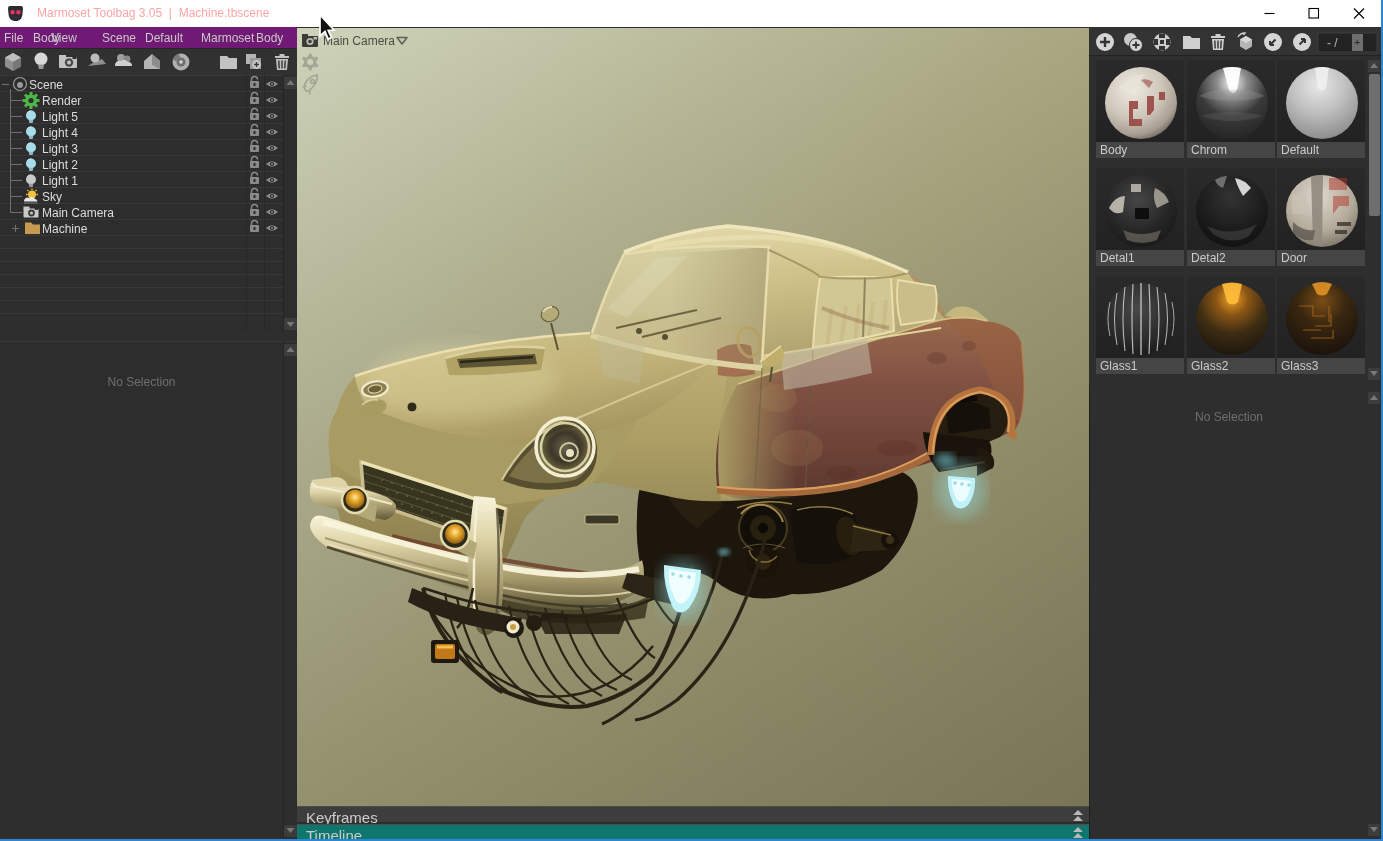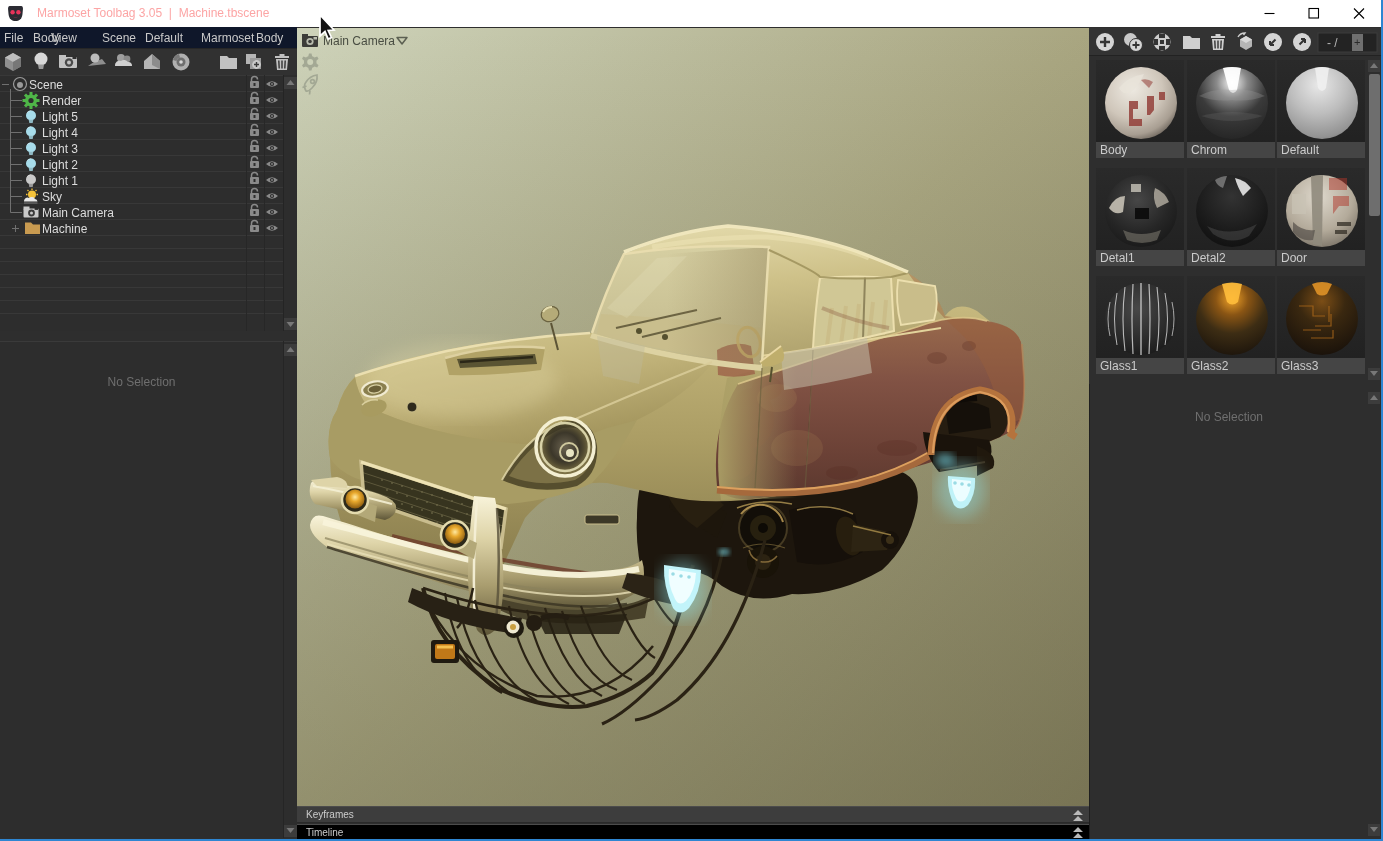--- a/index.html
+++ b/index.html
@@ -4,36 +4,36 @@
 <style>
   * { margin:0; padding:0; box-sizing:border-box; }
   html,body { width:1383px; height:841px; overflow:hidden; background:#2e2e2e;
     font-family:"Liberation Sans", sans-serif; }
   .abs { position:absolute; }
   #root { position:relative; width:1383px; height:841px; background:#2e2e2e; }
   
   #titlebar { left:0; top:0; width:1383px; height:27px; background:#ffffff; }
   #title-text { left:29px; top:6px; font-size:12px; color:#fca5a5;margin-left:8px; }
   
-  #menubar { left:0; top:27px; width:297px; height:21px; background:#0f172a; color:#c9c9c9;
+  #menubar { left:0; top:27px; width:297px; height:21px; background:#701a75; color:#c9c9c9;
     font-size:12px; }
   #menubar span { position:absolute; top:4px; }
   
   #toolbar { left:0; top:48px; width:297px; height:27px; background:#313131; border-top:1px solid #262626;}
   
   #tree { left:0; top:75px; width:297px; height:256px; background:#2d2d2d; border-top:1px solid #232323; }
   
   #lowerleft { left:0; top:341px; width:297px; height:497px; background:#2d2d2d; border-top:1px solid #3a3a3a; }
   #noselL { left:0; top:375px; width:283px; text-align:center; font-size:12px; color:#6f6f6f; }
   
   #viewport { left:297px; top:28px; width:792px; height:778px; }
   
   #keyframes { left:297px; top:806px; width:792px; height:17px; background:#3d3d3d; border-top:1px solid #4c4c4c; border-bottom:1px solid #2a2a2a; }
-  #timeline { left:297px; top:824px; width:792px; height:15px; background:#000000; border-top:1px solid #4c4c4c; }
-  .barlbl { position:absolute; left:9px; top:2px; font-size:10px; color:#cccccc; }
+  #timeline { left:297px; top:824px; width:792px; height:15px; background:#0f766e; border-top:1px solid #4c4c4c; }
+  .barlbl { position:absolute; left:9px; top:2px; font-size:15px; color:#cccccc; }
   
   #rightpanel { left:1089px; top:28px; width:292px; height:813px; background:#2e2e2e; border-left:1px solid #1f1f1f; }
   #mat-toolbar { left:1089px; top:28px; width:292px; height:28px; background:#333333; border-bottom:1px solid #222; }
   #noselR { left:1089px; top:410px; width:280px; text-align:center; font-size:12px; color:#6f6f6f; }
   
   #rightblue { left:1381px; top:0; width:2px; height:841px; background:#2e86d2; }
   #bottomblue { left:0px; top:839px; width:1383px; height:2px; background:#2e86d2; }
 </style>
 </head>
 <body>

